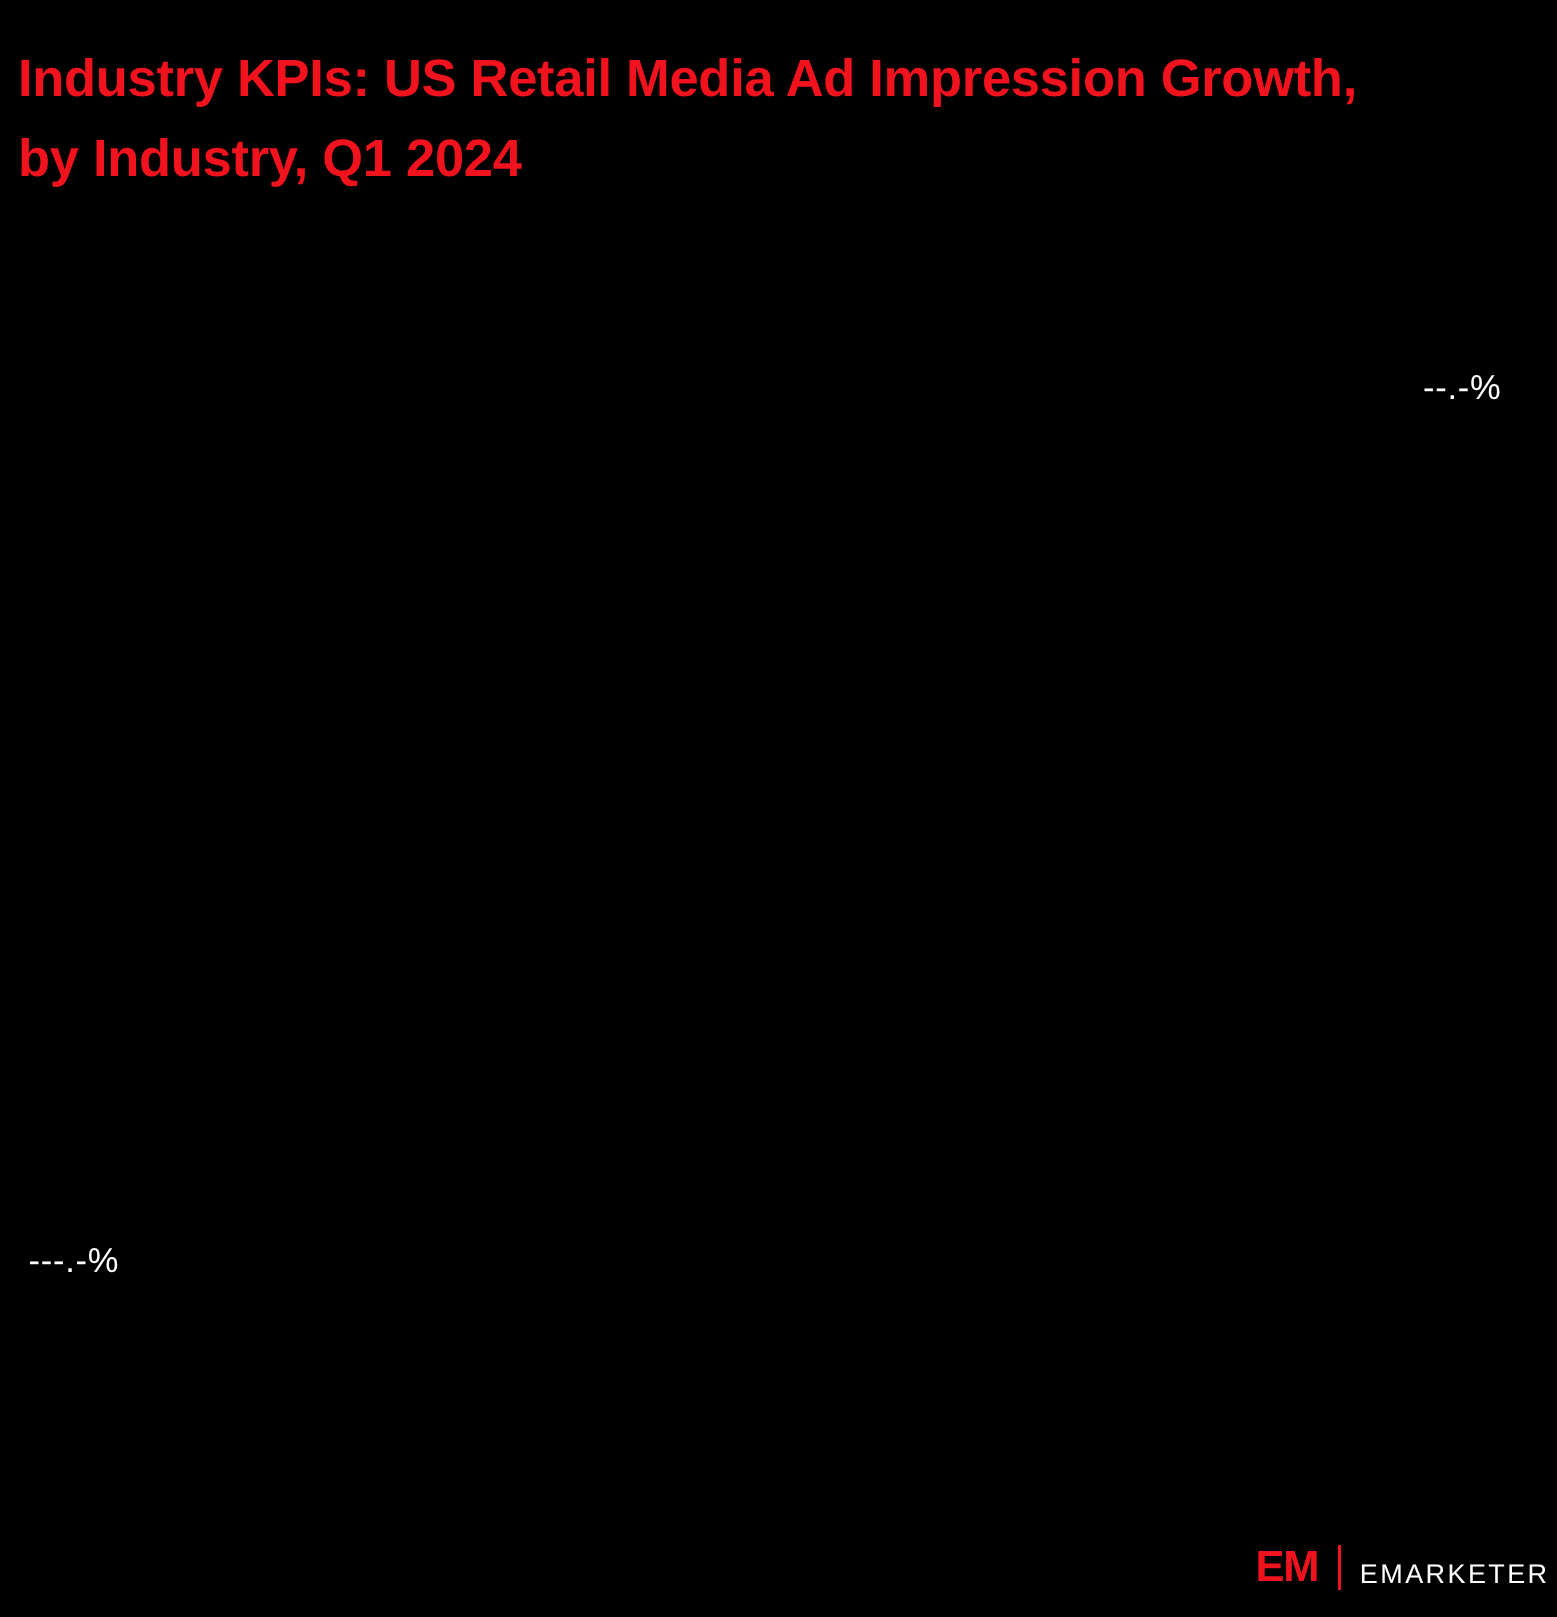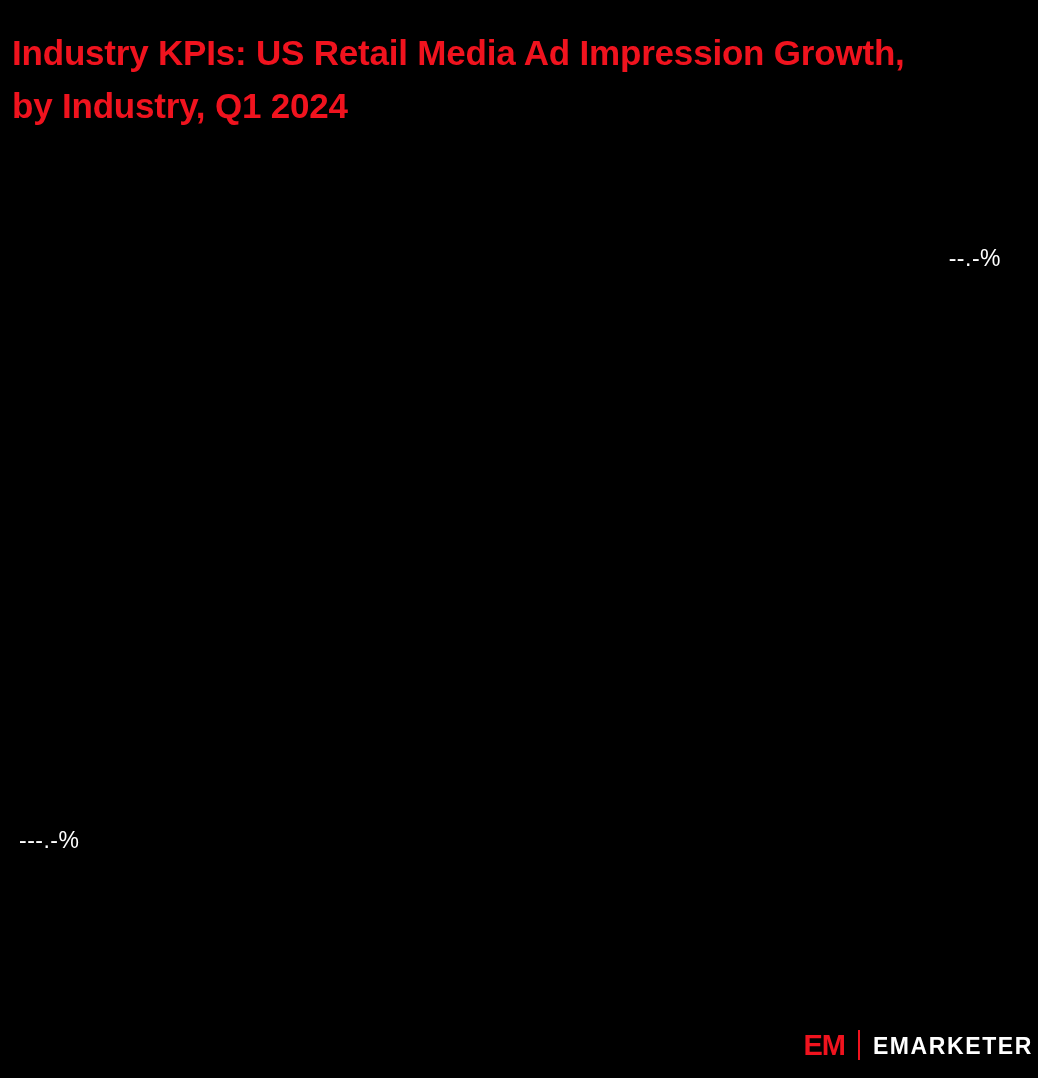--- a/index.html
+++ b/index.html
@@ -78,22 +78,22 @@
     letter-spacing: -1px;
     line-height: 1;
   }
   .brand-divider {
     width: 2px;
     height: 30px;
     background: #f0131e;
     margin: 0 13px;
   }
   .brand-name {
-    font-size: 23px;
-    font-weight: bold;
+    font-size: 18px;
+    font-weight: normal;
     letter-spacing: 1.6px;
     color: #ffffff;
     margin-top: 28px;
   }
 </style>
 </head>
 <body>
 
 <div class="chart-card">
 

